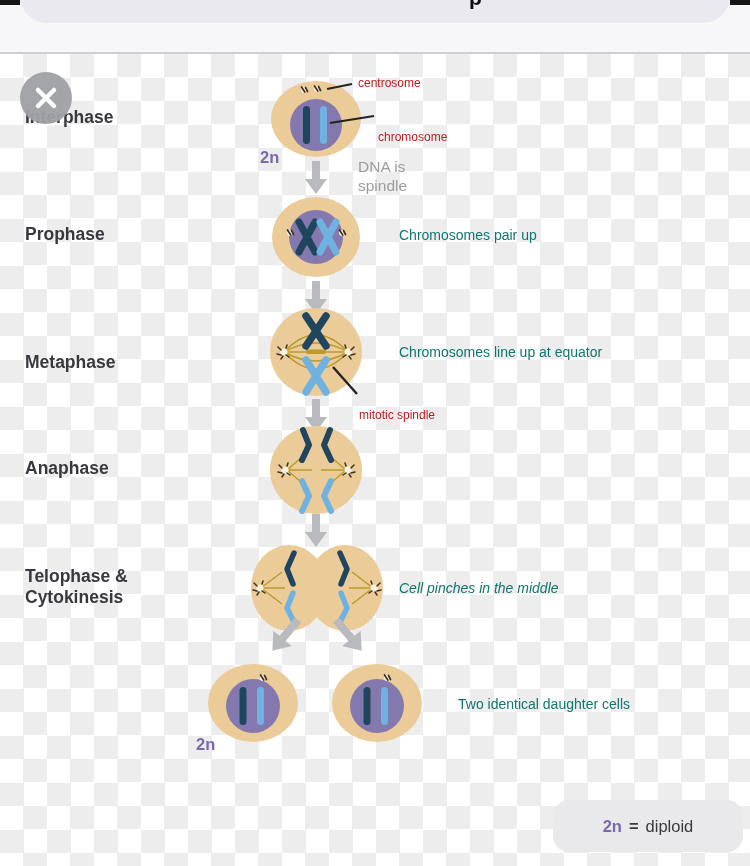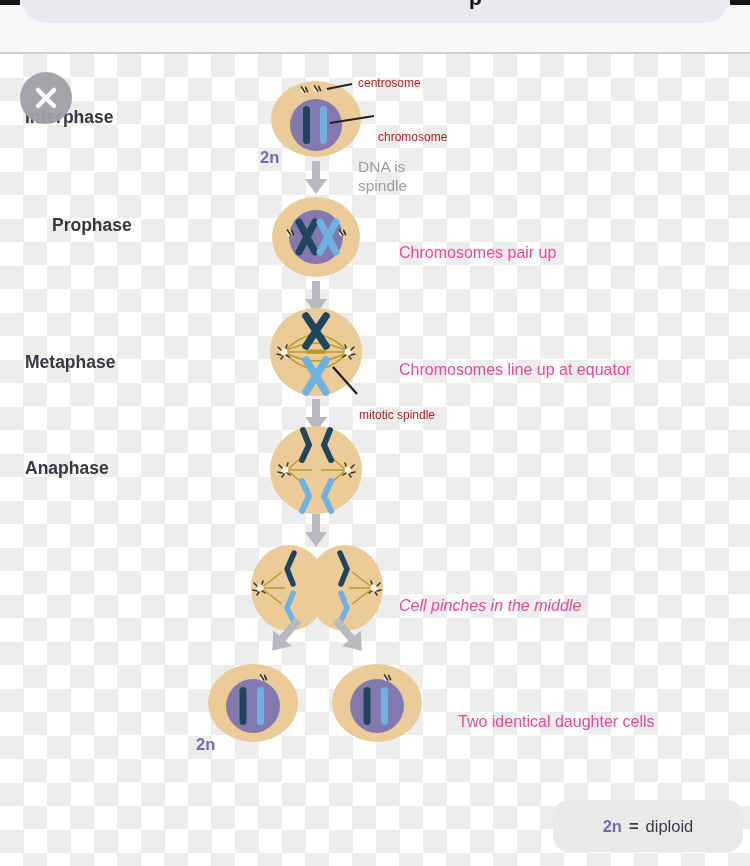--- a/index.html
+++ b/index.html
@@ -23,21 +23,21 @@
     background-size:47px 47px;
   }
   
   .close-btn{
     position:absolute;left:20px;top:72px;width:52px;height:52px;border-radius:50%;
     background:#9fa1a4;border:none;padding:0;cursor:pointer;opacity:.95;
     display:flex;align-items:center;justify-content:center;
   }
   
   .phase-label{position:absolute;left:25px;font-size:17.5px;font-weight:700;color:#38383e;line-height:21px;}
-  .desc{position:absolute;left:399px;font-size:16px;font-weight:500;color:#ec4899;margin-top:17px;}
+  .desc{position:absolute;left:399px;font-size:14px;font-weight:500;color:#0f766e;}
   .callout{position:absolute;font-size:12px;color:#b91c1c;}
   .note{position:absolute;left:358px;top:157px;width:72px;font-size:15.5px;color:#9c9c9c;line-height:1.25;}
   .ploidy{position:absolute;font-size:16.5px;font-weight:600;color:#7b68ae;}
   .diagram-svg{position:absolute;left:0;top:0;pointer-events:none;}
   
   .legend{
     position:absolute;left:553px;top:800px;width:190px;height:52px;border-radius:16px;
     background:#e9e9ec;display:flex;align-items:center;justify-content:center;gap:7px;
     font-size:16.5px;color:#3a3a3f;
   }
@@ -157,23 +157,27 @@
     <g>
       <ellipse cx="377" cy="703" rx="45" ry="39" fill="#ebcb97"></ellipse>
       <circle cx="377" cy="706" r="27" fill="#8479ae"></circle>
       <rect x="363.5" y="687" width="7" height="38" rx="3.5" fill="#20465f"></rect>
       <rect x="381" y="687" width="7" height="38" rx="3.5" fill="#6fb2e2"></rect>
       <use href="#centriole" transform="translate(387,678)"></use>
     </g>
   </svg>
 
   <div class="phase-label" style="top:107px;">Interphase</div>
-  <div class="phase-label" style="top:215px;margin-left:27px;">Prophase</div>
+  <div class="phase-label" style="top:224px;">Prophase</div>
   <div class="phase-label" style="top:352px;">Metaphase</div>
   <div class="phase-label" style="top:458px;">Anaphase</div>
+  <div class="phase-label" style="top:566px;">
+    <div>Telophase &amp;</div>
+    <div>Cytokinesis</div>
+  </div>
 
   <div class="desc" style="top:227px;">Chromosomes pair up</div>
   <div class="desc" style="top:344px;">Chromosomes line up at equator</div>
   <div class="desc" style="top:580px;font-style:italic;">Cell pinches in the middle</div>
   <div class="desc" style="left:458px;top:696px;">Two identical daughter cells</div>
 
   <div class="callout" style="left:358px;top:76px;">centrosome</div>
   <div class="callout" style="left:378px;top:108px;margin-top:22px;">chromosome</div>
   <div class="callout" style="left:359px;top:408px;">mitotic spindle</div>
   <div class="note">DNA is spindle</div>

